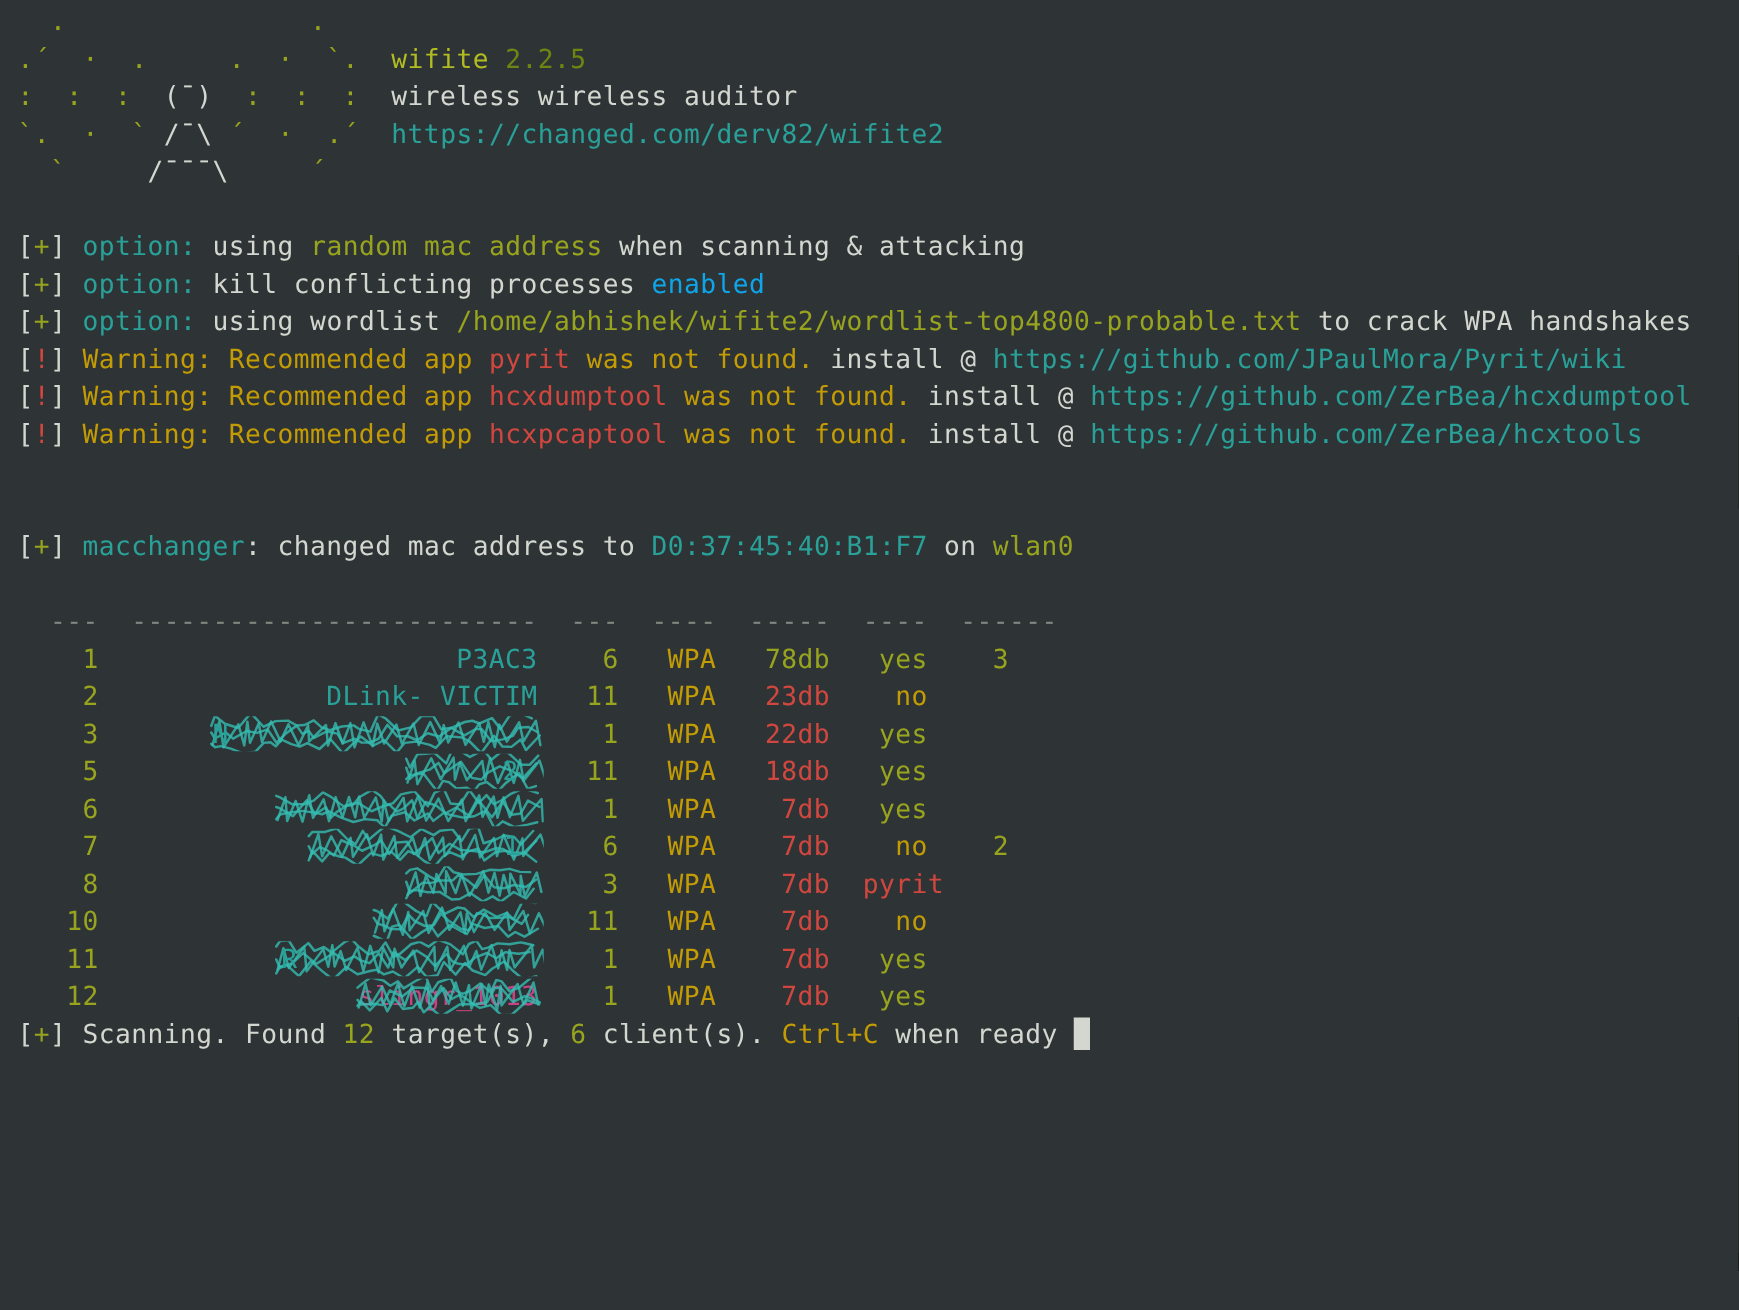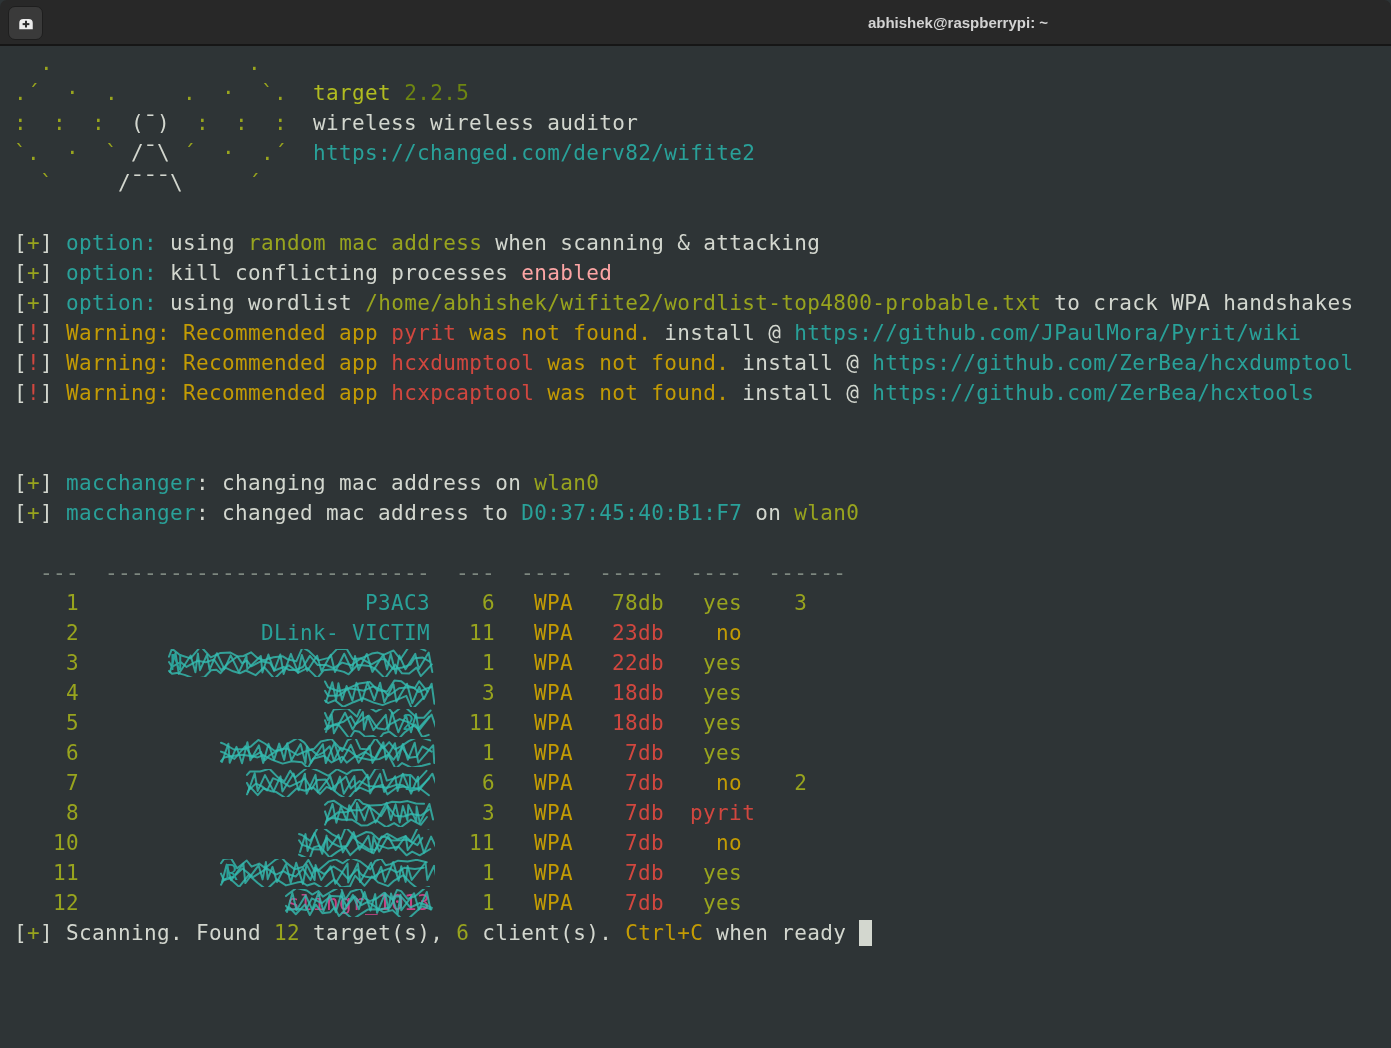--- a/index.html
+++ b/index.html
@@ -16,64 +16,47 @@
   .essid-text{line-height:30px;}
   .hint{position:absolute;right:0;top:0;line-height:30px;opacity:0.8;z-index:1;}
   .scribble{position:absolute;right:-5px;top:1px;z-index:2;}
   .glimpse{position:absolute;top:0;line-height:30px;z-index:3;}
   .cursor{display:inline-block;width:13px;height:26px;vertical-align:middle;margin-top:-3px;}
 </style>
 </head>
 <body>
 
 <div class="window" style="background: rgb(46, 52, 54);">
-  <div class="titlebar" style="background: rgb(40, 40, 40);">
-    <button class="newtab" aria-label="New tab" style="background: rgb(58, 58, 58);">
-      <svg width="18" height="18" viewBox="0 0 16 16" xmlns="http://www.w3.org/2000/svg">
-        <path class="icon-body" d="M2 13.5 V8 a3.6 3.6 0 0 1 3.6 -3.6 h4.8 a3.6 3.6 0 0 1 3.6 3.6 v5.5 z" style="fill: rgb(236, 236, 236);"></path>
-        <rect class="icon-plus" x="7.1" y="6" width="1.8" height="6" style="fill: rgb(43, 43, 43);"></rect>
-        <rect class="icon-plus" x="5" y="8.1" width="6" height="1.8" style="fill: rgb(43, 43, 43);"></rect>
-      </svg>
-    </button>
-    <div class="title" style="color: rgb(211, 211, 211);">abhishek@raspberrypi: ~</div>
-  </div>
   <div class="term" style="background: rgb(46, 52, 54);">
     <div id="out">
         <div class="tl"><span style="color: rgb(152, 164, 30);">  .               .</span></div>
-        <div class="tl"><span style="color: rgb(152, 164, 30);">.´  ·  .     .  ·  `.</span><span style="color: rgb(211, 215, 207);">  </span><span style="color: rgb(177, 188, 32);">target</span><span style="color: rgb(211, 215, 207);"> </span><span style="color: rgb(110, 134, 17);">2.2.5</span></div>
+        <div class="tl"><span style="color: rgb(152, 164, 30);">.´  ·  .     .  ·  `.</span><span style="color: rgb(211, 215, 207);">  </span><span style="color: rgb(177, 188, 32);">wifite</span><span style="color: rgb(211, 215, 207);"> </span><span style="color: rgb(110, 134, 17);">2.2.5</span></div>
         <div class="tl"><span style="color: rgb(152, 164, 30);">:  :  :  </span><span style="color: rgb(211, 215, 207);">(¯)</span><span style="color: rgb(152, 164, 30);">  :  :  :</span><span style="color: rgb(211, 215, 207);">  wireless wireless auditor</span></div>
         <div class="tl"><span style="color: rgb(152, 164, 30);">`.  ·  ` </span><span style="color: rgb(211, 215, 207);">/¯\</span><span style="color: rgb(152, 164, 30);"> ´  ·  .´</span><span style="color: rgb(211, 215, 207);">  </span><span style="color: rgb(41, 161, 153);">https://changed.com/derv82/wifite2</span></div>
         <div class="tl"><span style="color: rgb(152, 164, 30);">  `     </span><span style="color: rgb(211, 215, 207);">/¯¯¯\</span><span style="color: rgb(152, 164, 30);">     ´</span></div>
         <div class="tl"></div>
         <div class="tl"><span style="color: rgb(211, 215, 207);">[</span><span style="color: rgb(152, 164, 30);">+</span><span style="color: rgb(211, 215, 207);">] </span><span style="color: rgb(41, 161, 153);">option:</span><span style="color: rgb(211, 215, 207);"> using </span><span style="color: rgb(152, 164, 30);">random mac address</span><span style="color: rgb(211, 215, 207);"> when scanning &amp; attacking</span></div>
-        <div class="tl"><span style="color: rgb(211, 215, 207);">[</span><span style="color: rgb(152, 164, 30);">+</span><span style="color: rgb(211, 215, 207);">] </span><span style="color: rgb(41, 161, 153);">option:</span><span style="color: rgb(211, 215, 207);"> kill conflicting processes </span><span style="color: #fca5a5;">enabled</span></div>
+        <div class="tl"><span style="color: rgb(211, 215, 207);">[</span><span style="color: rgb(152, 164, 30);">+</span><span style="color: rgb(211, 215, 207);">] </span><span style="color: rgb(41, 161, 153);">option:</span><span style="color: rgb(211, 215, 207);"> kill conflicting processes </span><span style="color: #0ea5e9;">enabled</span></div>
         <div class="tl"><span style="color: rgb(211, 215, 207);">[</span><span style="color: rgb(152, 164, 30);">+</span><span style="color: rgb(211, 215, 207);">] </span><span style="color: rgb(41, 161, 153);">option:</span><span style="color: rgb(211, 215, 207);"> using wordlist </span><span style="color: rgb(152, 164, 30);">/home/abhishek/wifite2/wordlist-top4800-probable.txt</span><span style="color: rgb(211, 215, 207);"> to crack WPA handshakes</span></div>
         <div class="tl"><span style="color: rgb(211, 215, 207);">[</span><span style="color: rgb(209, 71, 63);">!</span><span style="color: rgb(211, 215, 207);">] </span><span style="color: rgb(195, 155, 4);">Warning: Recommended app </span><span style="color: rgb(209, 71, 63);">pyrit</span><span style="color: rgb(195, 155, 4);"> was not found.</span><span style="color: rgb(211, 215, 207);"> install @ </span><span style="color: rgb(41, 161, 153);">https://github.com/JPaulMora/Pyrit/wiki</span></div>
         <div class="tl"><span style="color: rgb(211, 215, 207);">[</span><span style="color: rgb(209, 71, 63);">!</span><span style="color: rgb(211, 215, 207);">] </span><span style="color: rgb(195, 155, 4);">Warning: Recommended app </span><span style="color: rgb(209, 71, 63);">hcxdumptool</span><span style="color: rgb(195, 155, 4);"> was not found.</span><span style="color: rgb(211, 215, 207);"> install @ </span><span style="color: rgb(41, 161, 153);">https://github.com/ZerBea/hcxdumptool</span></div>
         <div class="tl"><span style="color: rgb(211, 215, 207);">[</span><span style="color: rgb(209, 71, 63);">!</span><span style="color: rgb(211, 215, 207);">] </span><span style="color: rgb(195, 155, 4);">Warning: Recommended app </span><span style="color: rgb(209, 71, 63);">hcxpcaptool</span><span style="color: rgb(195, 155, 4);"> was not found.</span><span style="color: rgb(211, 215, 207);"> install @ </span><span style="color: rgb(41, 161, 153);">https://github.com/ZerBea/hcxtools</span></div>
         <div class="tl"></div>
         <div class="tl"></div>
-        <div class="tl"><span style="color: rgb(211, 215, 207);">[</span><span style="color: rgb(152, 164, 30);">+</span><span style="color: rgb(211, 215, 207);">] </span><span style="color: rgb(41, 161, 153);">macchanger</span><span style="color: rgb(211, 215, 207);">: changing mac address on </span><span style="color: rgb(152, 164, 30);">wlan0</span></div>
         <div class="tl"><span style="color: rgb(211, 215, 207);">[</span><span style="color: rgb(152, 164, 30);">+</span><span style="color: rgb(211, 215, 207);">] </span><span style="color: rgb(41, 161, 153);">macchanger</span><span style="color: rgb(211, 215, 207);">: changed mac address to </span><span style="color: rgb(41, 161, 153);">D0:37:45:40:B1:F7</span><span style="color: rgb(211, 215, 207);"> on </span><span style="color: rgb(152, 164, 30);">wlan0</span></div>
         <div class="tl"></div>
         <div class="tl"><span style="color: rgb(126, 136, 128);">  ---  -------------------------  ---  ----  -----  ----  ------</span></div>
         <div class="tl"><span style="color: rgb(152, 164, 30);">    1  </span><span class="essid-cell" style="color: rgb(41, 161, 153);"><span class="essid-text">P3AC3</span></span><span style="color: rgb(152, 164, 30);">    6</span><span style="color: rgb(195, 155, 4);">   WPA</span><span style="color: rgb(152, 164, 30);">   78db</span><span style="color: rgb(152, 164, 30);">   yes</span><span style="color: rgb(152, 164, 30);">    3</span></div>
         <div class="tl"><span style="color: rgb(152, 164, 30);">    2  </span><span class="essid-cell" style="color: rgb(41, 161, 153);"><span class="essid-text">DLink- VICTIM</span></span><span style="color: rgb(152, 164, 30);">   11</span><span style="color: rgb(195, 155, 4);">   WPA</span><span style="color: rgb(209, 71, 63);">   23db</span><span style="color: rgb(195, 155, 4);">    no</span><span style="color: rgb(152, 164, 30);">     </span></div>
         <div class="tl"><span style="color: rgb(152, 164, 30);">    3  </span><span class="essid-cell" style="color: rgb(41, 161, 153);"><span class="scribble"><svg xmlns="http://www.w3.org/2000/svg" width="268" height="28" style="display:block">
                 <path d="M 2 7.7 L 5.0 -0.3 L 12.9 6.0 L 23.6 9.4 L 33.7 -2.6 L 43.8 8.4 L 53.5 3.9 L 63.4 3.5 L 70.4 7.4 L 76.6 7.0 L 84.0 3.3 L 90.5 9.1 L 96.9 11.2 L 106.5 8.2 L 115.9 7.3 L 120.3 10.2 L 129.3 12.3 L 135.5 -1.5 L 141.5 1.8 L 151.6 11.4 L 161.6 8.9 L 170.1 -0.1 L 179.6 -0.3 L 185.9 10.3 L 194.6 9.2 L 204.8 4.6 L 210.9 3.6 L 216.5 5.8 L 226.6 1.5 L 233.5 10.3 L 240.9 -0.8 L 250.0 -2.2 L 258.5 1.7" fill="none" stroke="#34bdb2" stroke-width="2" stroke-linejoin="round" stroke-linecap="round" opacity="0.8"></path>
                 <path d="M 2 13.0 L 5.0 17.8 L 13.6 13.0 L 19.5 17.9 L 30.4 11.8 L 38.7 13.3 L 47.1 10.5 L 54.2 21.2 L 61.8 13.7 L 70.4 7.5 L 74.9 14.1 L 80.0 11.7 L 84.2 17.3 L 94.2 12.2 L 102.9 13.9 L 107.4 21.5 L 116.7 18.0 L 122.4 21.1 L 128.9 21.0 L 135.9 18.0 L 142.9 6.9 L 150.8 16.1 L 159.2 16.0 L 166.6 19.2 L 175.2 13.6 L 184.4 16.2 L 194.0 9.3 L 204.5 15.3 L 213.7 10.2 L 218.3 10.3 L 226.0 19.9 L 235.3 18.5 L 243.3 15.6 L 247.5 9.2 L 255.8 8.6 L 262.8 12.6" fill="none" stroke="#34bdb2" stroke-width="2" stroke-linejoin="round" stroke-linecap="round" opacity="0.8"></path>
                 <path d="M 2 22.0 L 5.0 24.8 L 9.7 23.9 L 17.6 25.9 L 27.7 29.8 L 37.4 28.3 L 44.0 21.3 L 49.4 20.8 L 53.6 24.1 L 58.3 18.7 L 66.1 22.3 L 72.8 24.3 L 78.8 21.5 L 88.6 26.2 L 97.2 18.2 L 107.4 29.8 L 114.4 22.9 L 121.7 16.2 L 131.4 23.6 L 140.3 19.1 L 150.3 29.1 L 156.6 21.3 L 166.4 20.3 L 176.9 22.9 L 181.6 25.3 L 190.4 16.0 L 195.3 16.3 L 202.6 17.0 L 208.5 20.0 L 217.9 29.4 L 228.2 15.6 L 235.0 24.3 L 242.2 24.5 L 249.5 18.6 L 253.8 27.1 L 264.8 15.4" fill="none" stroke="#34bdb2" stroke-width="2" stroke-linejoin="round" stroke-linecap="round" opacity="0.8"></path>
                 <path d="M 3 23 L 8.5 4.0 L 11.8 24.8 L 23.7 6.5 L 28.4 23.3 L 30.9 4.4 L 33.0 21.2 L 40.0 5.7 L 42.6 20.6 L 49.9 4.2 L 57.4 20.1 L 63.7 6.4 L 71.9 23.1 L 79.5 7.2 L 80.3 20.1 L 93.8 7.0 L 95.4 23.5 L 101.4 5.5 L 107.1 21.8 L 113.3 5.5 L 116.6 24.9 L 123.9 4.9 L 131.1 23.9 L 134.8 5.9 L 140.3 21.8 L 150.1 6.7 L 154.5 22.0 L 163.8 5.8 L 168.0 23.0 L 177.2 4.7 L 184.9 21.3 L 188.0 7.1 L 191.6 21.0 L 199.8 5.0 L 205.4 22.9 L 216.4 5.5 L 220.0 20.4 L 223.7 4.7 L 228.8 24.6 L 232.4 6.6 L 238.5 20.3 L 248.3 4.9 L 251.8 20.1 L 261.7 3.6 L 265.3 23.1" fill="none" stroke="#34bdb2" stroke-width="2" stroke-linejoin="round" stroke-linecap="round" opacity="0.8"></path>
               </svg></span><span class="glimpse" style="right: 247px;">N</span></span><span style="color: rgb(152, 164, 30);">    1</span><span style="color: rgb(195, 155, 4);">   WPA</span><span style="color: rgb(209, 71, 63);">   22db</span><span style="color: rgb(152, 164, 30);">   yes</span><span style="color: rgb(152, 164, 30);">     </span></div>
-        <div class="tl"><span style="color: rgb(152, 164, 30);">    4  </span><span class="essid-cell" style="color: rgb(41, 161, 153);"><span class="scribble"><svg xmlns="http://www.w3.org/2000/svg" width="112" height="28" style="display:block">
-                <path d="M 2 2.5 L 5.0 8.3 L 15.7 12.3 L 26.3 8.9 L 36.1 4.5 L 46.7 3.0 L 54.5 11.3 L 64.2 12.5 L 71.4 1.6 L 78.3 2.2 L 82.3 5.6 L 91.7 9.4 L 96.1 2.2 L 104.5 12.6" fill="none" stroke="#34bdb2" stroke-width="2" stroke-linejoin="round" stroke-linecap="round" opacity="0.8"></path>
-                <path d="M 2 11.8 L 5.0 16.8 L 16.0 16.4 L 25.4 9.6 L 30.6 10.1 L 40.8 11.7 L 50.4 7.3 L 61.1 11.9 L 65.6 16.8 L 76.1 9.2 L 86.3 8.2 L 90.7 8.4 L 95.7 13.0 L 102.8 9.8 L 108.0 8.3" fill="none" stroke="#34bdb2" stroke-width="2" stroke-linejoin="round" stroke-linecap="round" opacity="0.8"></path>
-                <path d="M 2 21.6 L 5.0 24.1 L 12.0 21.3 L 20.1 27.9 L 30.5 23.2 L 40.2 19.3 L 50.8 23.6 L 59.6 26.1 L 67.8 22.9 L 72.6 21.4 L 83.3 16.8 L 89.2 30.2 L 100.0 19.3" fill="none" stroke="#34bdb2" stroke-width="2" stroke-linejoin="round" stroke-linecap="round" opacity="0.8"></path>
-                <path d="M 3 23 L 9.3 3.2 L 13.1 21.1 L 15.4 4.3 L 19.1 21.1 L 23.6 7.0 L 29.4 21.6 L 33.5 3.7 L 38.9 22.2 L 44.5 3.2 L 51.3 21.1 L 57.1 3.8 L 61.3 23.3 L 70.5 5.3 L 73.4 22.7 L 84.0 4.7 L 89.3 24.2 L 96.2 7.9 L 100.8 20.0 L 108.6 4.7 L 111.4 24.7" fill="none" stroke="#34bdb2" stroke-width="2" stroke-linejoin="round" stroke-linecap="round" opacity="0.8"></path>
-              </svg></span></span><span style="color: rgb(152, 164, 30);">    3</span><span style="color: rgb(195, 155, 4);">   WPA</span><span style="color: rgb(209, 71, 63);">   18db</span><span style="color: rgb(152, 164, 30);">   yes</span><span style="color: rgb(152, 164, 30);">     </span></div>
         <div class="tl"><span style="color: rgb(152, 164, 30);">    5  </span><span class="essid-cell" style="color: rgb(41, 161, 153);"><span class="scribble"><svg xmlns="http://www.w3.org/2000/svg" width="112" height="28" style="display:block">
                 <path d="M 2 4.0 L 5.0 11.0 L 10.9 0.5 L 17.3 0.1 L 24.5 -0.7 L 34.0 7.7 L 38.1 -1.7 L 45.1 -2.3 L 52.9 2.6 L 60.1 -1.3 L 65.1 -1.5 L 70.1 4.8 L 78.0 -1.6 L 83.3 -1.0 L 93.8 8.7 L 100.9 8.7 L 107.6 1.5" fill="none" stroke="#34bdb2" stroke-width="2" stroke-linejoin="round" stroke-linecap="round" opacity="0.8"></path>
                 <path d="M 2 11.2 L 5.0 20.0 L 9.8 16.0 L 20.6 12.7 L 27.8 7.3 L 32.4 15.5 L 41.1 9.4 L 45.8 6.5 L 54.5 19.3 L 62.1 20.6 L 67.0 15.3 L 76.7 10.1 L 86.3 13.6 L 95.2 19.7 L 106.0 7.6" fill="none" stroke="#34bdb2" stroke-width="2" stroke-linejoin="round" stroke-linecap="round" opacity="0.8"></path>
                 <path d="M 2 20.2 L 5.0 17.1 L 15.7 15.8 L 26.5 29.8 L 31.4 21.7 L 36.3 22.8 L 42.1 27.7 L 50.3 27.1 L 56.0 30.3 L 60.3 24.5 L 66.3 22.6 L 75.7 29.8 L 81.5 23.5 L 92.3 15.5 L 99.2 28.0 L 105.7 25.9" fill="none" stroke="#34bdb2" stroke-width="2" stroke-linejoin="round" stroke-linecap="round" opacity="0.8"></path>
                 <path d="M 3 23 L 8.7 5.8 L 10.9 24.3 L 22.0 3.7 L 29.6 20.4 L 39.9 3.1 L 41.0 20.7 L 44.8 7.1 L 50.4 21.1 L 62.8 5.8 L 65.1 20.9 L 69.1 3.6 L 75.3 23.3 L 82.9 6.3 L 88.0 23.3 L 93.0 4.9 L 95.8 21.7 L 108.6 5.5 L 113.9 21.5" fill="none" stroke="#34bdb2" stroke-width="2" stroke-linejoin="round" stroke-linecap="round" opacity="0.8"></path>
               </svg></span><span class="glimpse" style="right: 15px;">2</span></span><span style="color: rgb(152, 164, 30);">   11</span><span style="color: rgb(195, 155, 4);">   WPA</span><span style="color: rgb(209, 71, 63);">   18db</span><span style="color: rgb(152, 164, 30);">   yes</span><span style="color: rgb(152, 164, 30);">     </span></div>
         <div class="tl"><span style="color: rgb(152, 164, 30);">    6  </span><span class="essid-cell" style="color: rgb(41, 161, 153);"><span class="scribble"><svg xmlns="http://www.w3.org/2000/svg" width="216" height="28" style="display:block">
                 <path d="M 2 3.7 L 5.0 4.9 L 14.9 10.5 L 20.0 10.3 L 24.5 10.3 L 31.9 7.5 L 39.3 0.9 L 45.8 4.5 L 55.3 11.7 L 63.2 11.2 L 68.4 4.8 L 78.6 -1.1 L 85.3 3.6 L 90.7 10.8 L 95.3 9.7 L 101.8 2.5 L 112.6 0.1 L 123.3 12.0 L 128.6 1.3 L 135.9 -2.3 L 141.4 9.8 L 149.0 10.6 L 156.5 -0.9 L 164.2 9.4 L 170.2 3.1 L 176.1 10.3 L 182.0 7.4 L 189.7 2.1 L 196.6 -1.0 L 201.1 -1.9 L 211.2 1.4" fill="none" stroke="#34bdb2" stroke-width="2" stroke-linejoin="round" stroke-linecap="round" opacity="0.8"></path>
                 <path d="M 2 12.6 L 5.0 13.7 L 15.4 19.9 L 26.4 7.2 L 33.1 18.3 L 41.8 12.8 L 45.8 21.2 L 50.2 16.7 L 60.4 10.4 L 67.7 9.4 L 78.2 16.0 L 86.4 12.4 L 92.5 10.7 L 98.4 16.3 L 103.6 13.9 L 110.7 7.2 L 114.9 21.6 L 121.4 8.6 L 130.3 11.6 L 137.4 17.6 L 146.0 13.0 L 156.5 19.7 L 163.7 7.1 L 174.5 20.8 L 183.1 8.4 L 190.4 18.8 L 197.6 17.8 L 203.4 7.5 L 212.7 12.6" fill="none" stroke="#34bdb2" stroke-width="2" stroke-linejoin="round" stroke-linecap="round" opacity="0.8"></path>
                 <path d="M 2 22.2 L 5.0 18.6 L 11.8 17.2 L 22.7 15.7 L 33.6 17.3 L 38.6 18.4 L 44.2 16.1 L 53.4 20.9 L 63.7 24.6 L 73.0 22.3 L 82.8 23.2 L 88.9 29.1 L 94.1 19.7 L 105.0 16.8 L 112.5 23.4 L 123.2 17.8 L 127.7 23.7 L 136.0 17.3 L 140.9 18.8 L 151.5 21.1 L 160.4 20.0 L 169.3 15.6 L 176.6 29.6 L 183.1 24.1 L 192.5 28.7 L 203.2 26.7 L 210.8 24.8" fill="none" stroke="#34bdb2" stroke-width="2" stroke-linejoin="round" stroke-linecap="round" opacity="0.8"></path>

